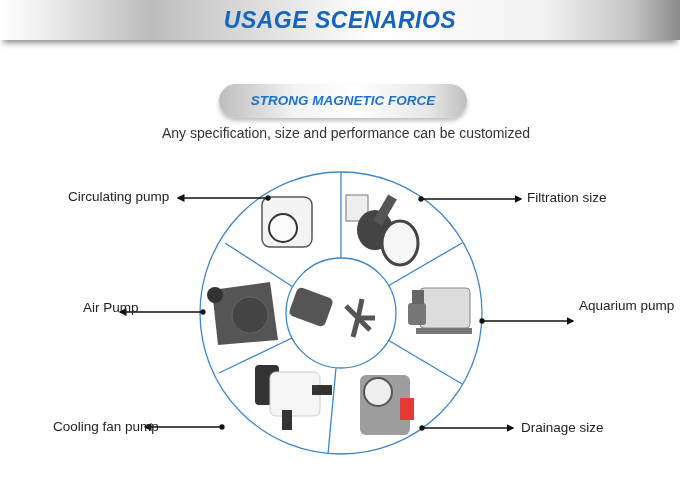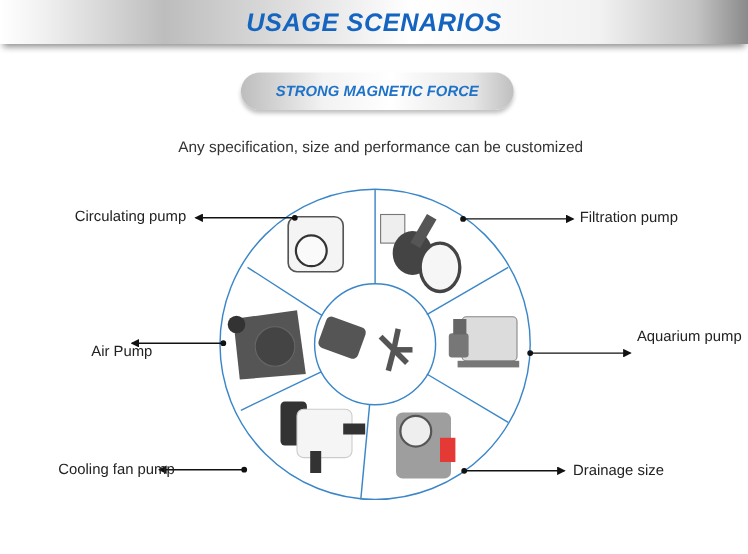--- a/index.html
+++ b/index.html
@@ -2,21 +2,21 @@
 <html><head>
 <meta charset="utf-8">
 <style>
   html,body{margin:0;padding:0;background:#ffffff;}
   body{width:680px;height:504px;position:relative;overflow:hidden;font-family:"Liberation Sans",sans-serif;}
   .header-bar{position:absolute;left:0;top:0;width:680px;height:40px;
     background:linear-gradient(90deg,#ffffff 0%,#f0f0f0 6%,#bdbdbd 22%,#ffffff 55%,#f2f2f2 80%,#c4c4c4 93%,#8a8a8a 100%);
     box-shadow:0 6px 6px -3px rgba(0,0,0,0.45);}
   .header-title{position:absolute;left:0;top:0;width:680px;text-align:center;line-height:40px;
     font-size:23px;font-weight:bold;font-style:italic;color:#1565c0;letter-spacing:0.5px;}
-  .pill{position:absolute;left:219px;top:66px;width:248px;height:34px;border-radius:17px;
+  .pill{position:absolute;left:219px;top:84px;width:248px;height:34px;border-radius:17px;
     background:linear-gradient(90deg,#bdbdbd 0%,#f2f2f2 30%,#ffffff 55%,#e6e6e6 85%,#bfbfbf 100%);
     box-shadow:0 3px 4px rgba(0,0,0,0.25);}
   .pill-text{position:absolute;left:0;top:0;width:100%;text-align:center;line-height:34px;
     font-size:13.5px;font-weight:bold;font-style:italic;color:#1e73c8;}
   .subtitle{position:absolute;left:0;top:125px;width:692px;text-align:center;font-size:14px;color:#333;}
   .label{position:absolute;font-size:13.5px;color:#222;white-space:nowrap;}
   svg{position:absolute;left:0;top:0;}
 </style>
 </head>
 <body>
@@ -104,17 +104,17 @@
     <line x1="482" y1="321" x2="573" y2="321" marker-end="url(#arr)"></line>
       <circle cx="482" cy="321" r="2"></circle>
     <line x1="222" y1="427" x2="145" y2="427" marker-end="url(#arr)"></line>
       <circle cx="222" cy="427" r="2"></circle>
     <line x1="422" y1="428" x2="513" y2="428" marker-end="url(#arr)"></line>
       <circle cx="422" cy="428" r="2"></circle>
   </g>
 </svg>
 
 <div class="label" style="left:68px;top:189px;">Circulating pump</div>
-<div class="label" style="left:527px;top:190px;">Filtration pump</div>
-<div class="label" style="left:83px;top:312px;">Air Pump</div>
+<div class="label" style="left:527px;top:190px;">Filtration size</div>
+<div class="label" style="left:83px;top:300px;">Air Pump</div>
 <div class="label" style="left:579px;top:298px;">Aquarium pump</div>
 <div class="label" style="left:53px;top:419px;text-align:right;">Cooling fan pump</div>
 <div class="label" style="left:521px;top:420px;">Drainage size</div>
 
 </body></html>

